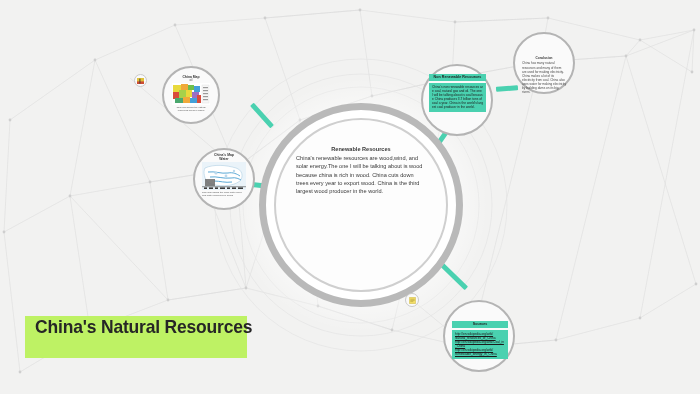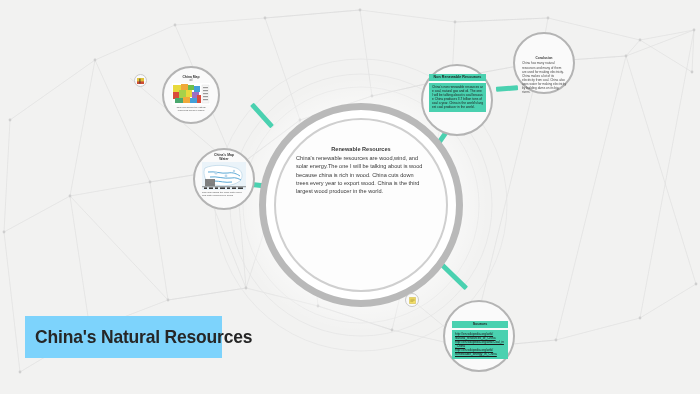--- a/index.html
+++ b/index.html
@@ -64,22 +64,22 @@
   .thumb{display:block;}
 
   
   .bubble{
     position:absolute;border-radius:50%;background:#fafafa;border:1px solid #c9c9c9;
     display:flex;align-items:center;justify-content:center;
   }
 
   
   .title-banner{
-    position:absolute;left:25px;top:316px;width:197px;height:42px;
-    background:#7dd3fc;display:flex;align-items:center;
+    position:absolute;left:25px;top:316px;width:222px;height:42px;
+    background:#bef264;display:flex;align-items:flex-start;
   }
   .title-text{
     font-family:"Liberation Sans Narrow","Liberation Sans",sans-serif;
     font-weight:bold;font-size:19px;color:#262626;padding-left:11px;
     letter-spacing:-.2px;white-space:nowrap;
     transform:scaleX(.92);transform-origin:left center;
   }
 </style>
 </head>
 <body>

